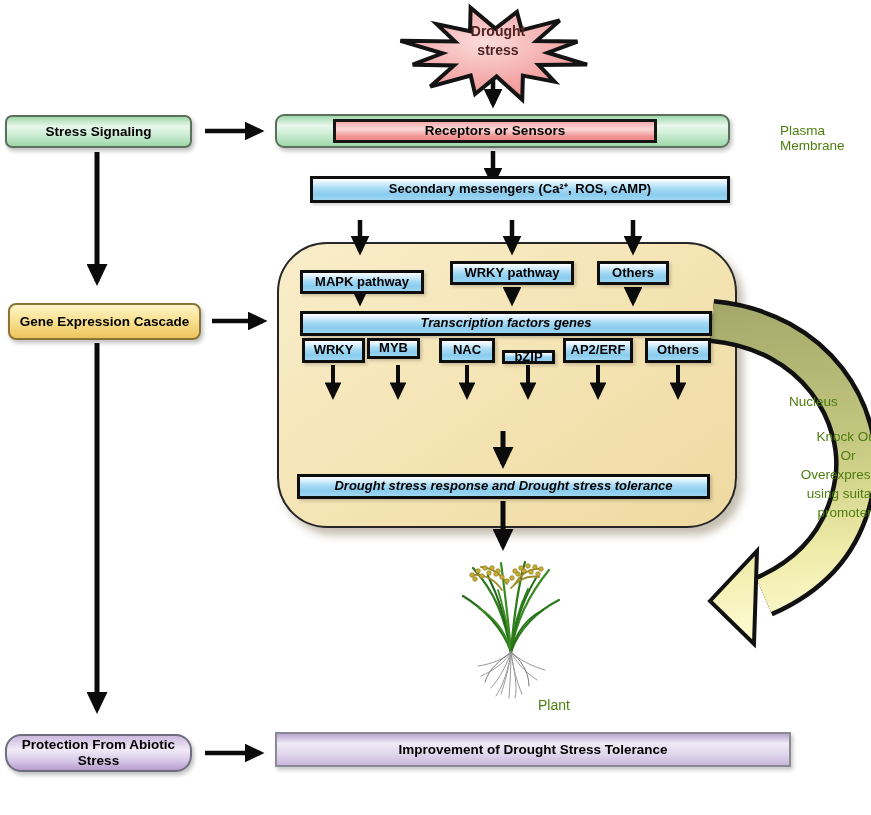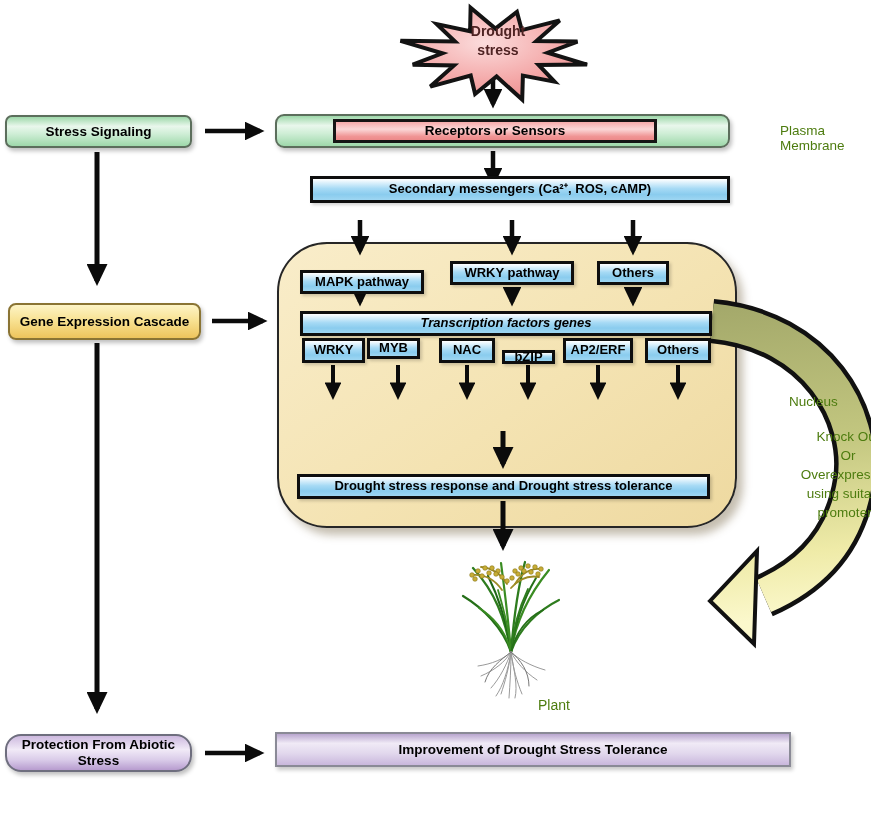--- a/index.html
+++ b/index.html
@@ -165,21 +165,21 @@
   <div class="box blue blue-sm z3" style="left:502px;top:338px;width:53px;height:14px;margin-top:12px;">
     <span>bZIP</span>
   </div>
   <div class="box blue blue-sm z3" style="left:563px;top:338px;width:70px;height:25px;">
     <span>AP2/ERF</span>
   </div>
   <div class="box blue blue-sm z3" style="left:645px;top:338px;width:66px;height:25px;">
     <span>Others</span>
   </div>
 
-  <div class="box blue z3" style="left:297px;top:474px;width:413px;height:25px;">
+  <div class="box blue z3" style="left:297px;top:474px;width:413px;height:25px;font-style:italic;">
     <span>Drought stress response and Drought stress tolerance</span>
   </div>
 
   <div class="lbl" style="left:745px;top:394px;">Nucleus</div>
   <div class="lbl note" style="left:737px;top:427px;width:134px;">Knock Out
 Or
 Overexpression
 using suitable
 promoters</div>
 

